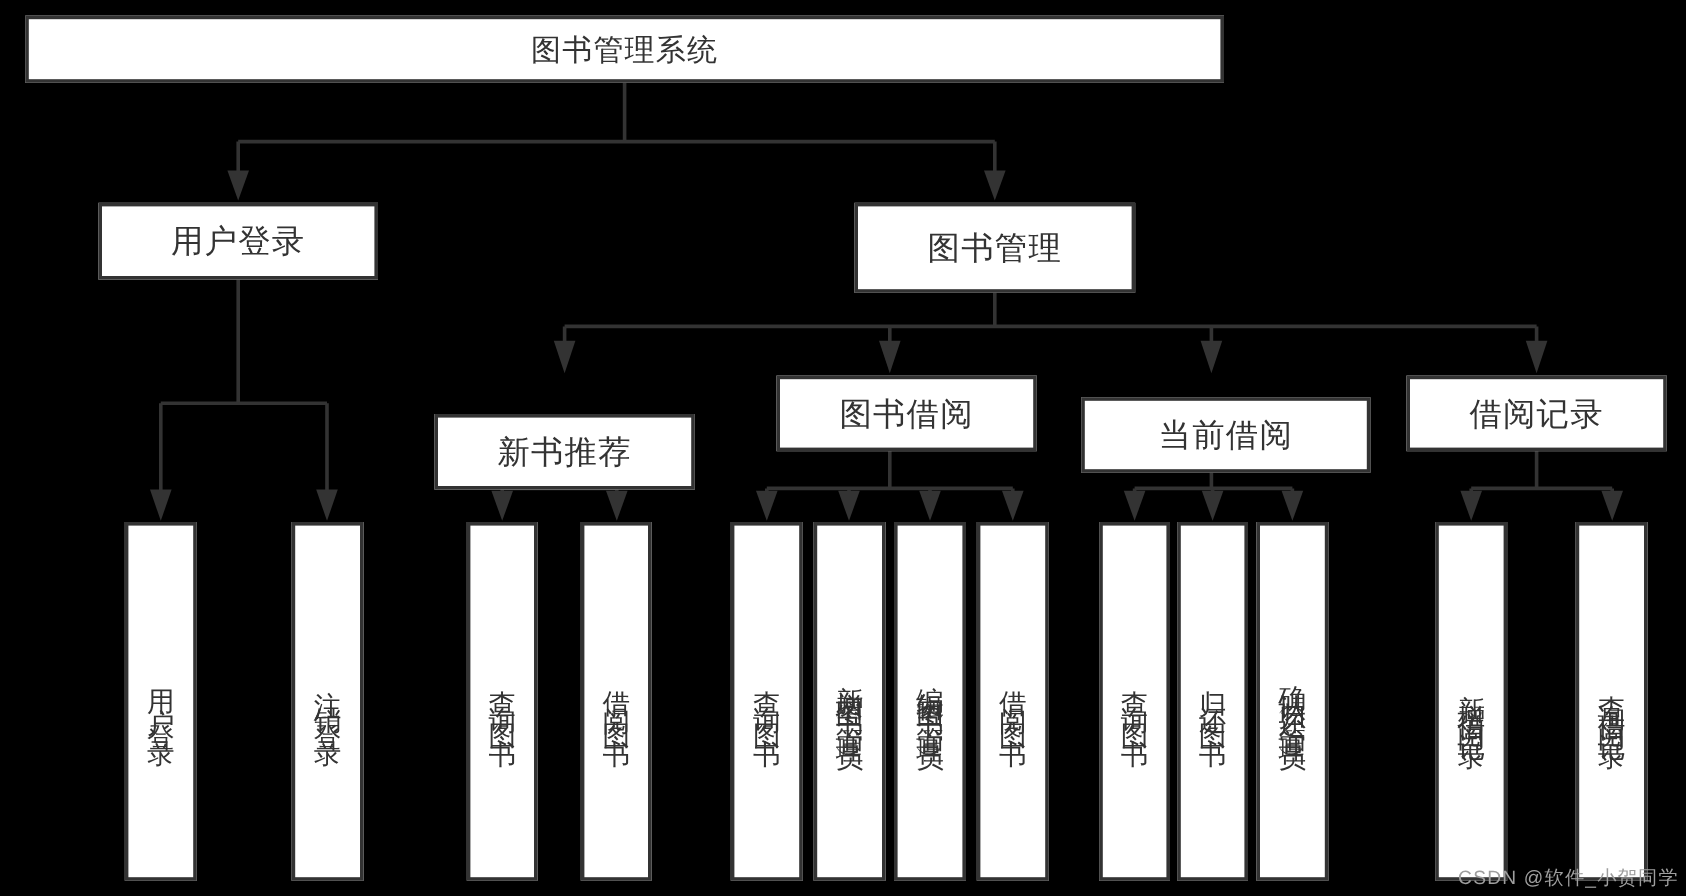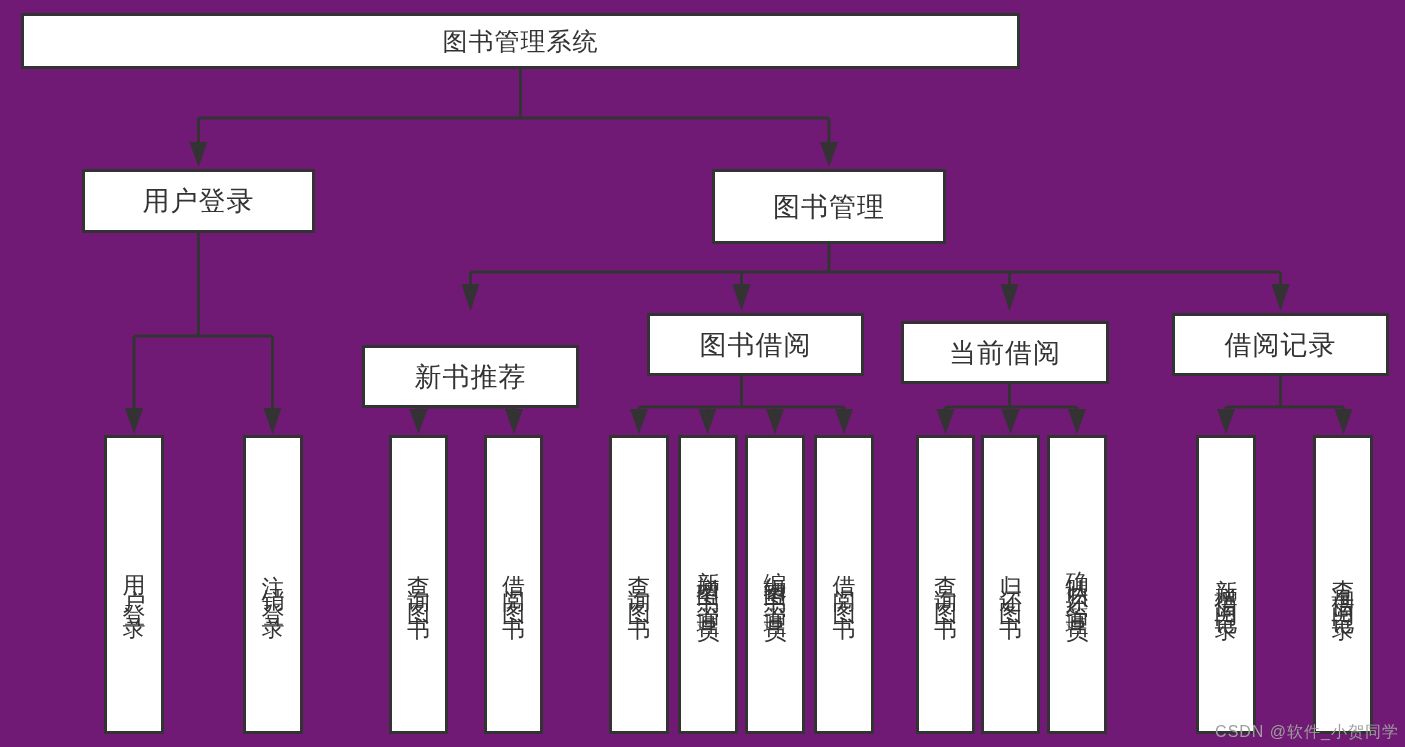--- a/index.html
+++ b/index.html
@@ -1,19 +1,19 @@
 <!DOCTYPE html>
 <html><head>
 <meta charset="utf-8">
 <style>
   html,body{margin:0;padding:0;background:#ffffff;}
   #stage{
     position:relative;
     width:1405px;height:747px;
-    background:#701a75;
+    background:#000000;
     font-family:"Liberation Sans","DejaVu Sans",sans-serif;
     color:#333333;
     overflow:hidden;
   }
   .node{
     position:absolute;
     box-sizing:border-box;
     border:3px solid #333333;
     background:#ffffff;
     display:flex;
@@ -87,21 +87,21 @@
     <polygon points="1334.5,409 1352.5,409 1343.5,434"></polygon>
   </svg>
 
   <div class="node root" style="left:21px;top:13px;width:999px;height:56px;">图书管理系统</div>
 
   <div class="node hnode" style="left:82px;top:169px;width:233px;height:64px;">用户登录</div>
   <div class="node hnode" style="left:712px;top:169px;width:234px;height:75px;">图书管理</div>
 
   <div class="node hnode" style="left:362px;top:313px;width:217px;height:63px;margin-top:32px;">新书推荐</div>
   <div class="node hnode" style="left:647px;top:313px;width:217px;height:63px;">图书借阅</div>
-  <div class="node hnode" style="left:901px;top:321px;width:208px;height:63px;">当前借阅</div>
+  <div class="node hnode" style="left:901px;top:331px;width:241px;height:63px;">当前借阅</div>
   <div class="node hnode" style="left:1172px;top:313px;width:217px;height:63px;">借阅记录</div>
 
   <div class="node leaf t4" style="left:104px;top:435px;width:60px;height:299px;">用户登录</div>
   <div class="node leaf t4" style="left:243px;top:435px;width:60px;height:299px;">注销登录</div>
 
   <div class="node leaf t4" style="left:389px;top:435px;width:59px;height:299px;">查询图书</div>
   <div class="node leaf t4" style="left:484px;top:435px;width:59px;height:299px;">借阅图书</div>
 
   <div class="node leaf t4" style="left:609px;top:435px;width:60px;height:299px;">查询图书</div>
   <div class="node leaf t9" style="left:678px;top:435px;width:60px;height:299px;">新增图书（管理员）</div>

